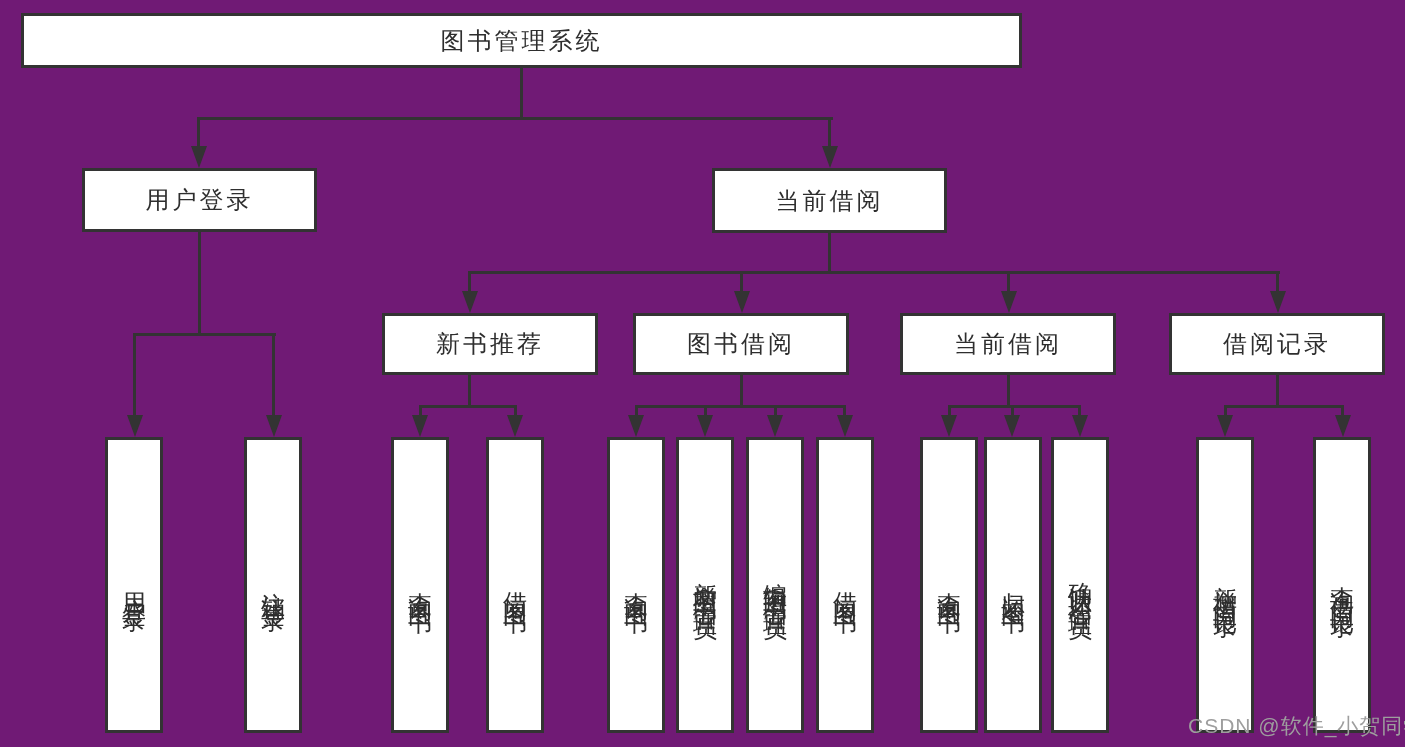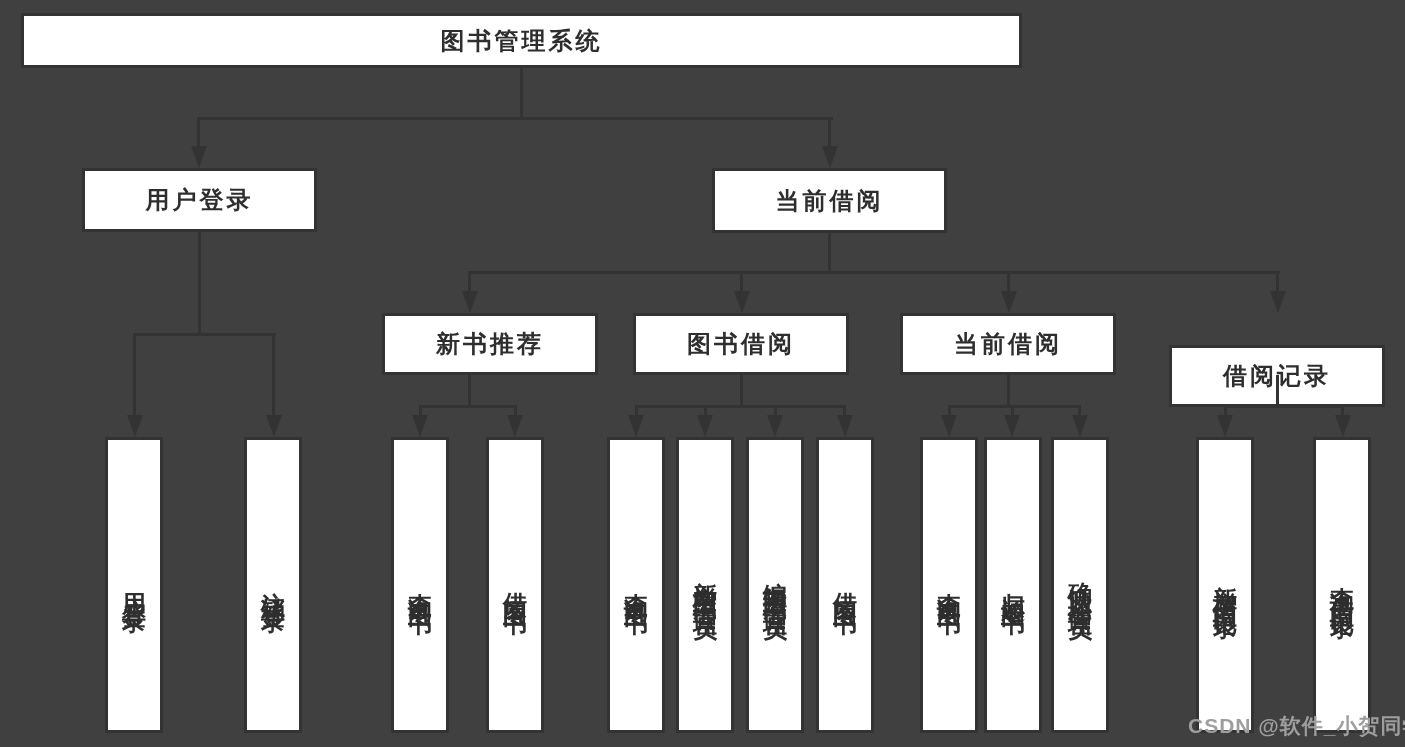--- a/index.html
+++ b/index.html
@@ -2,23 +2,22 @@
 <html><head>
 <meta charset="utf-8">
 <style>
   * { margin: 0; padding: 0; }
   html, body { background: #ffffff; }
   body { font-family: "Liberation Sans", "DejaVu Sans", sans-serif; }
   #stage {
     position: relative;
     width: 1405px;
     height: 747px;
-    background: #404040;
+    background: #701a75;
     overflow: hidden;
-    font-weight: bold;
   }
   .box {
     position: absolute;
     box-sizing: border-box;
     background: #ffffff;
     border: 3px solid #333333;
     color: #2e2e2e;
     display: flex;
     align-items: center;
     justify-content: center;
@@ -91,21 +90,21 @@
   <div class="line" style="left:740px; top:271px; width:3px; height:24px;"></div>
   <div class="arrow" style="left:734px; top:291px;"></div>
   <div class="line" style="left:1007px; top:271px; width:3px; height:24px;"></div>
   <div class="arrow" style="left:1001px; top:291px;"></div>
   <div class="line" style="left:1276px; top:271px; width:3px; height:24px;"></div>
   <div class="arrow" style="left:1270px; top:291px;"></div>
 
   <div class="box hbox" style="left:382px; top:313px; width:216px; height:62px;">新书推荐</div>
   <div class="box hbox" style="left:633px; top:313px; width:216px; height:62px;">图书借阅</div>
   <div class="box hbox" style="left:900px; top:313px; width:216px; height:62px;">当前借阅</div>
-  <div class="box hbox" style="left:1169px; top:313px; width:216px; height:62px;margin-top:32px;">借阅记录</div>
+  <div class="box hbox" style="left:1169px; top:313px; width:216px; height:62px;">借阅记录</div>
 
   <div class="line" style="left:468px; top:375px; width:3px; height:32px;"></div>
   <div class="line" style="left:419px; top:405px; width:98px; height:3px;"></div>
   <div class="line" style="left:419px; top:405px; width:3px; height:13px;"></div>
   <div class="arrow" style="left:412px; top:415px;"></div>
   <div class="line" style="left:514px; top:405px; width:3px; height:13px;"></div>
   <div class="arrow" style="left:507px; top:415px;"></div>
 
   <div class="line" style="left:740px; top:375px; width:3px; height:32px;"></div>
   <div class="line" style="left:635px; top:405px; width:211px; height:3px;"></div>

